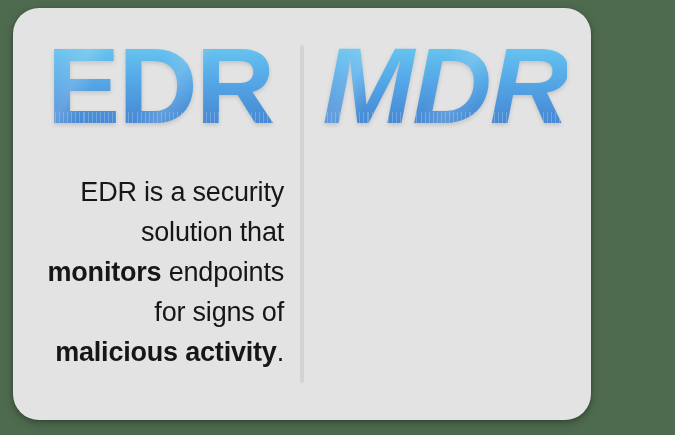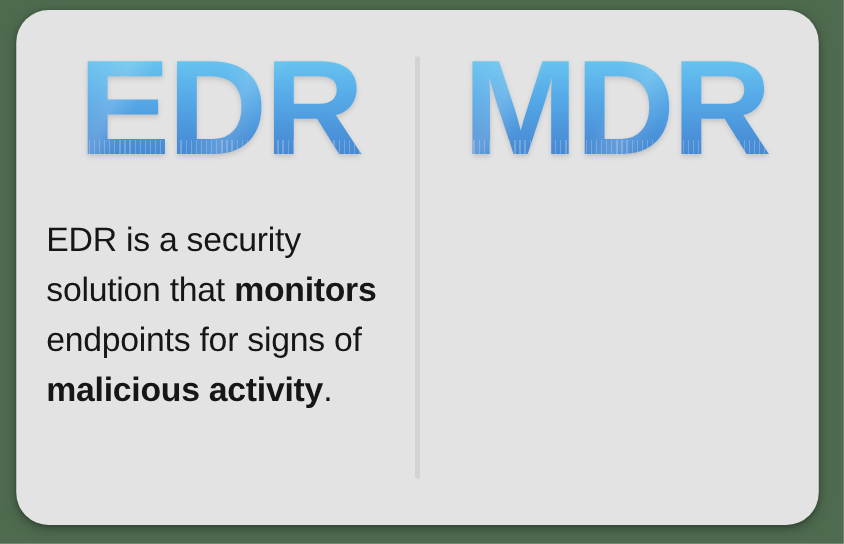--- a/index.html
+++ b/index.html
@@ -14,42 +14,42 @@
   body {
     background: #4e6b4f;
     font-family: "Liberation Sans", sans-serif;
     -webkit-font-smoothing: antialiased;
   }
 
   #comparison-card {
     position: absolute;
     left: 13px;
     top: 8px;
-    width: 642px;
+    width: 578px;
     height: 412px;
     background: #e3e3e3;
     border-radius: 26px;
     display: flex;
     flex-direction: row;
     align-items: stretch;
     box-shadow: 0 3px 10px rgba(0,0,0,0.28),
                 0 1px 3px rgba(0,0,0,0.18);
   }
 
   .panel {
     flex: 1 1 50%;
     display: flex;
     flex-direction: column;
     align-items: center;
     position: relative;
     padding: 0 18px;
   }
 
   .panel-left  { padding-left: 24px; }
-  .panel-right { padding-right: 21px; }
+  .panel-right { padding-right: 21px; font-style: italic; }
 
   
   #column-divider {
     position: absolute;
     left: 50%;
     transform: translateX(-50%);
     top: 37px;
     width: 4px;
     height: 338px;
     background: #d3d3d3;
@@ -99,21 +99,21 @@
     background-repeat: no-repeat, no-repeat, no-repeat;
     background-size: 100% 100%, 100% 26px, 100% 100%;
     background-position: 0 0, 0 78px, 0 0;
     filter: drop-shadow(0 2px 2px rgba(0,0,0,0.14));
   }
 
   
   .panel-body {
     margin-top: 34px;
     width: 100%;
-    text-align: left;
+    text-align: right;
     font-size: 27px;
     line-height: 40px;
     color: #161616;
     font-weight: 400;
     letter-spacing: -0.2px;
   }
 
   .panel-body b { font-weight: 700; }
 </style>
 </head>

